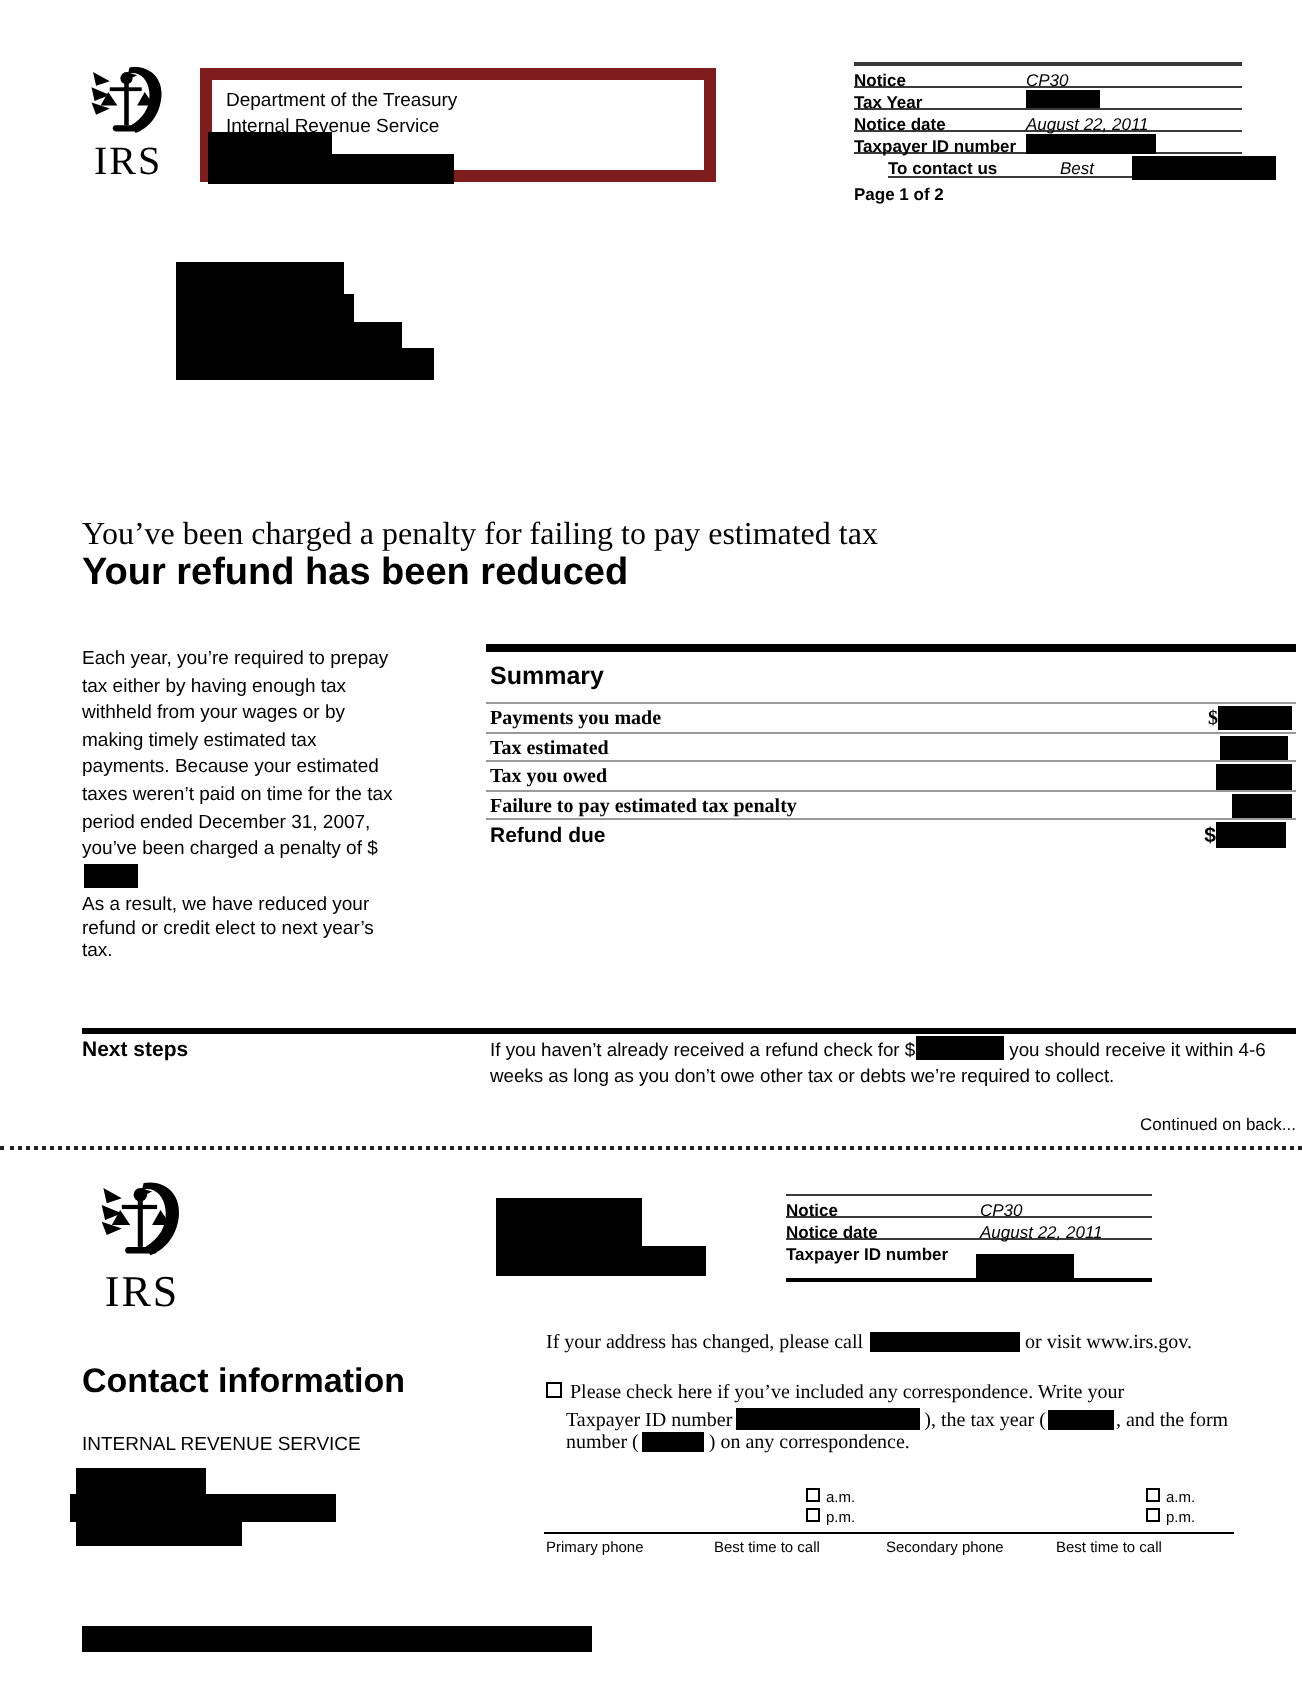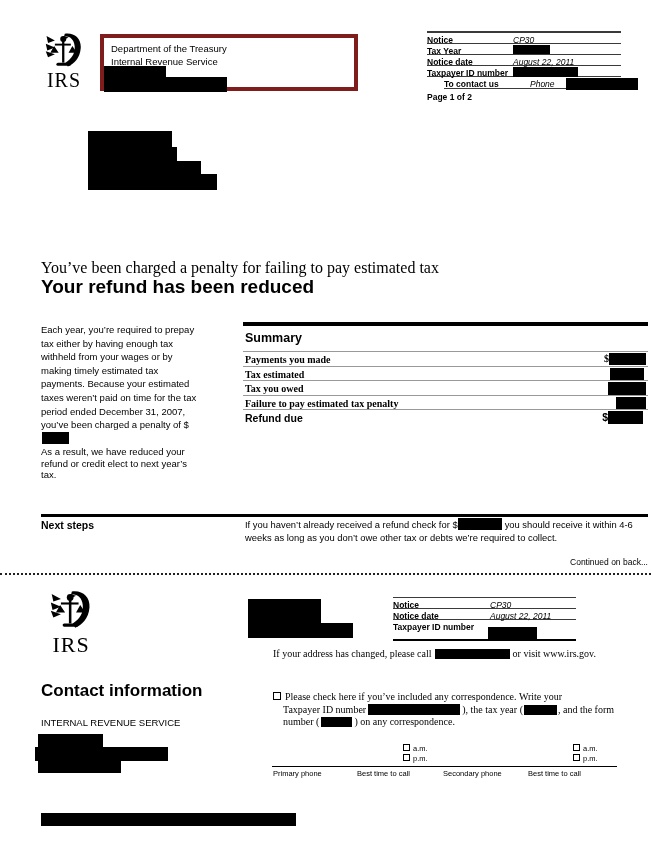--- a/index.html
+++ b/index.html
@@ -11,21 +11,21 @@
   .serif { font-family:"Liberation Serif", serif; }
   .b { font-weight:bold; }
   .redact { position:absolute; background:#000; }
   .ri { display:inline-block; background:#000; vertical-align:-2px; }
 
   
   .logo-wrap { position:absolute; text-align:center; }
   .logo-irs { font-family:"Liberation Serif", serif; font-size:20px; letter-spacing:1px; line-height:17px; display:block; }
 
   
-  .sender-box { position:absolute; left:100px; top:34px; width:258px; height:57px; border:4px solid #7f1d1d; box-sizing:border-box; }
+  .sender-box { position:absolute; left:100px; top:34px; width:258px; height:57px; border:6px solid #7f1d1d; box-sizing:border-box; }
   .sender-box .txt { position:absolute; left:7px; top:5px; font-size:9.5px; line-height:12.5px; }
 
   
   .nt { position:absolute; font-size:8.5px; }
   .nt-row { position:relative; box-sizing:border-box; height:11px; padding-top:1.5px; border-bottom:1px solid #3a3a3a; white-space:nowrap; }
   .nt-label { font-weight:bold; }
   .nt-val { position:absolute; top:1.5px;font-style:italic; }
   #nt1 { left:427px; top:31px; width:194px; border-top:2px solid #3a3a3a; }
   #nt1 .nt-val { left:86px; }
   #nt2 { left:393px; top:597px; width:183px; border-top:1px solid #3a3a3a; }
@@ -97,21 +97,21 @@
     <div class="nt-row">
       <span class="nt-label">Notice date</span>
       <span class="nt-val">August 22, 2011</span>
     </div>
     <div class="nt-row">
       <span class="nt-label">Taxpayer ID number</span>
       <span class="redact" style="left:86px; top:0.5px; width:65px; height:10px;"></span>
     </div>
     <div class="nt-row" style="height:12px;margin-left:17px;">
       <span class="nt-label">To contact us</span>
-      <span class="nt-val">Phone</span>
+      <span class="nt-val">Best</span>
       <span class="redact" style="left:122px; top:0.5px; width:72px; height:12px; z-index:2;"></span>
     </div>
   </div>
   <div class="abs b" style="left:427px; top:92px; font-size:8.5px;">Page 1 of 2</div>
 
   <div class="redact" style="left:88px; top:131px; width:84px; height:16px;"></div>
   <div class="redact" style="left:88px; top:147px; width:89px; height:14px;"></div>
   <div class="redact" style="left:88px; top:161px; width:113px; height:13px;"></div>
   <div class="redact" style="left:88px; top:174px; width:129px; height:16px;"></div>
 
@@ -191,21 +191,21 @@
       <span class="redact" style="left:95px; top:7px; width:49px; height:12px;"></span>
     </div>
   </div>
 
   <div class="abs b" style="left:41px; top:681px; font-size:17px;">Contact information</div>
   <div class="abs" style="left:41px; top:717px; font-size:9.5px;">INTERNAL REVENUE SERVICE</div>
   <div class="redact" style="left:38px; top:734px; width:65px; height:13px;"></div>
   <div class="redact" style="left:35px; top:747px; width:133px; height:14px;"></div>
   <div class="redact" style="left:38px; top:761px; width:83px; height:12px;"></div>
 
-  <div class="c-line" style="left:273px; top:648px;">
+  <div class="c-line" style="left:273px; top:666px;">
     <span>If your address has changed, please call</span><span class="ri" style="width:75px; height:10px; margin:0 3px;"></span><span>or visit www.irs.gov.</span>
   </div>
   <div class="c-line" style="left:273px; top:691px;">
     <span class="cb"></span><span>Please check here if you’ve included any correspondence.  Write your</span>
   </div>
   <div class="c-line" style="left:283px; top:704px;">
     <span>Taxpayer ID number</span><span class="ri" style="width:92px; height:11px; margin:0 2px;"></span><span>), the tax year (</span><span class="ri" style="width:33px; height:10px; margin:0 1px;"></span><span>, and the form</span>
   </div>
   <div class="c-line" style="left:283px; top:716px;">
     <span>number (</span><span class="ri" style="width:31px; height:10px; margin:0 2px;"></span><span>) on any correspondence.</span>

